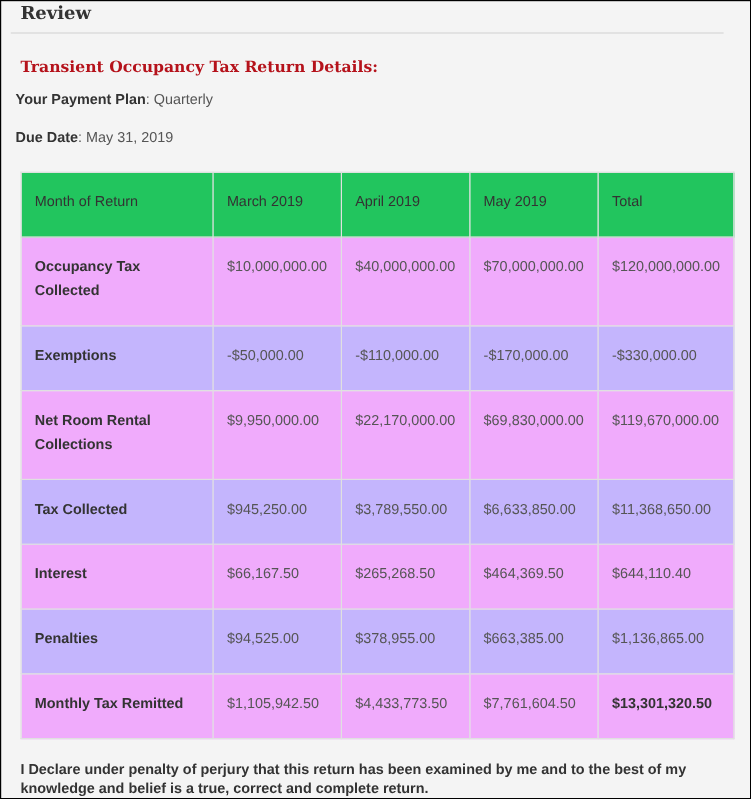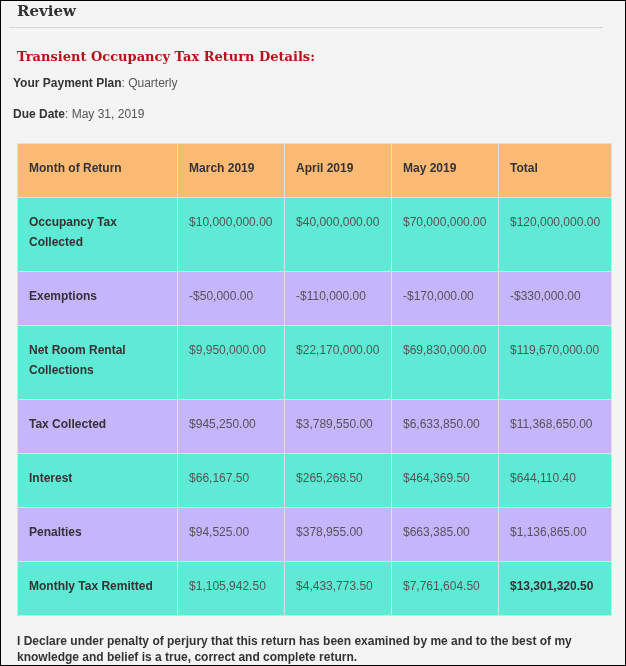--- a/index.html
+++ b/index.html
@@ -47,24 +47,24 @@
       border-collapse: collapse;
       font-size: 12px;
     }
     table.returns th, table.returns td {
       border: 1px solid #e0e0e0;
       text-align: left; vertical-align: top;
       padding: 14px 10px 0 11px;
       line-height: 20px;
       box-sizing: border-box;
     }
-    table.returns th { font-weight: bold; color: #333; background: #fdba74; height: 54px; }
+    table.returns th { font-weight: normal; color: #333; background: #22c55e; height: 54px; }
     table.returns td { color: #555; }
     table.returns td.rowlabel { font-weight: bold; color: #333; }
-    table.returns tr.odd td { background: #5eead4; }
+    table.returns tr.odd td { background: #f0abfc; }
     table.returns tr.even td { background: #c4b5fd; }
     table.returns tr.h2 td { height: 74px; }
     table.returns tr.h1 td { height: 54px; }
     table.returns td.grand { font-weight: bold; color: #333; }
     .col0 { width: 161px; }
     .col1 { width: 107px; }
     .col2 { width: 107px; }
     .col3 { width: 107px; }
     .col4 { width: 113px; }
     .declaration {

